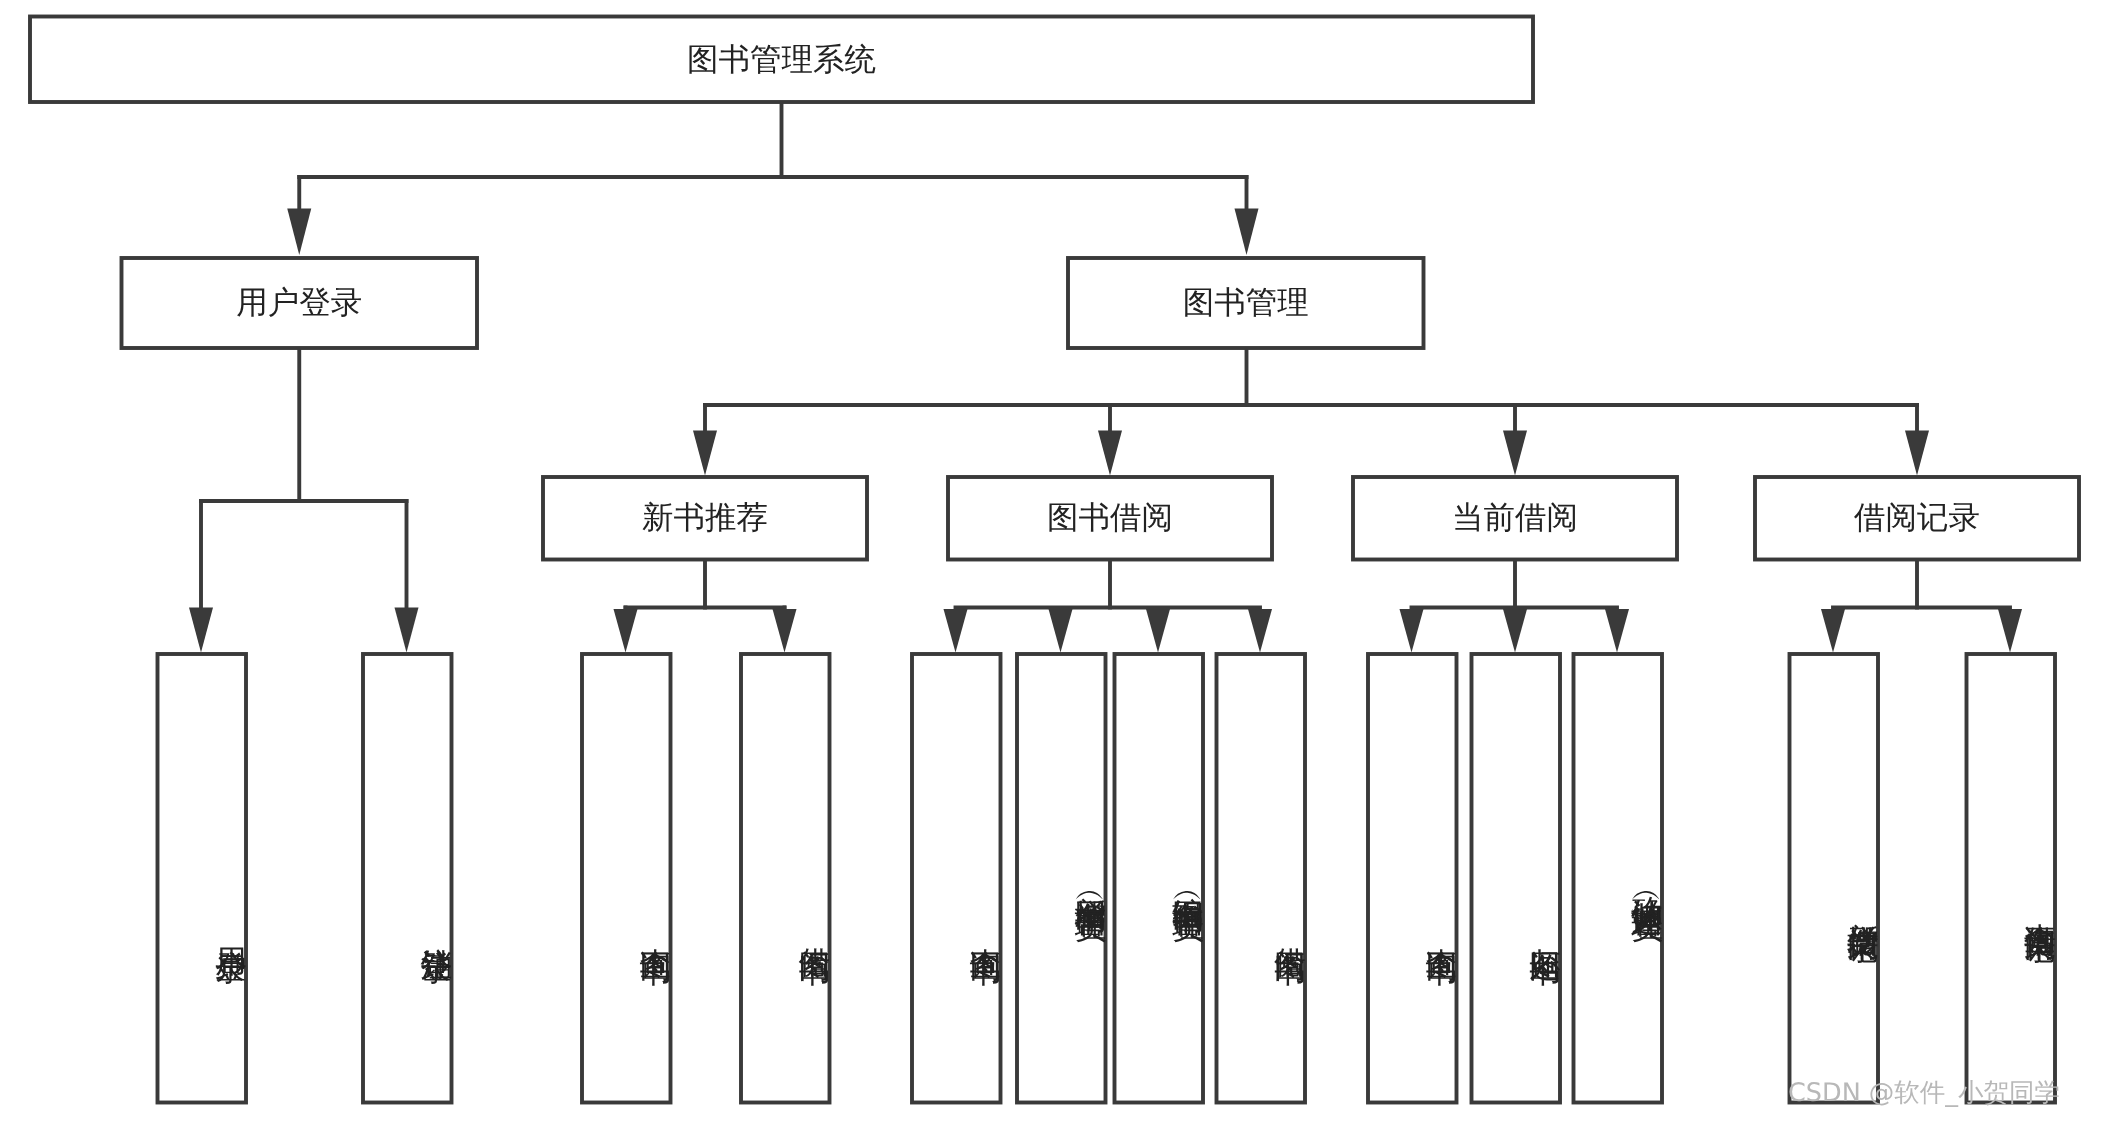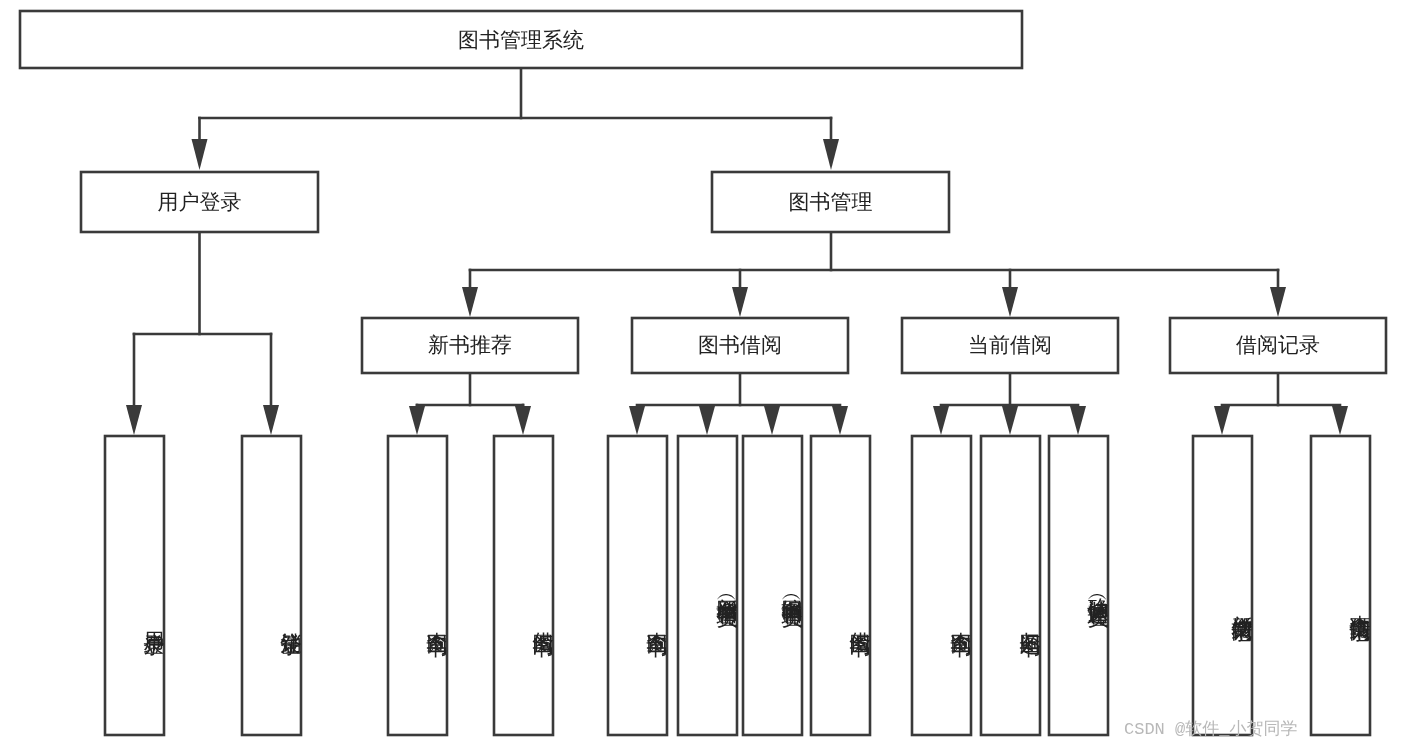--- a/index.html
+++ b/index.html
@@ -196,15 +196,15 @@
   <div class="leaf-label" style="left:743px; top:443px; width:59px; height:290px;">编辑图书（管理员）</div>
   <div class="leaf-label" style="left:811px; top:505px; width:59px; height:225px;">借阅图书</div>
 
   <div class="leaf-label" style="left:912px; top:505px; width:59px; height:225px;">查询图书</div>
   <div class="leaf-label" style="left:981px; top:505px; width:59px; height:225px;">归还图书</div>
   <div class="leaf-label" style="left:1049px; top:443px; width:59px; height:290px;">确认归还（管理员）</div>
 
   <div class="leaf-label" style="left:1193px; top:475px; width:59px; height:255px;">新增借阅记录</div>
   <div class="leaf-label" style="left:1311px; top:475px; width:59px; height:255px;">查询借阅记录</div>
 
-  <div class="watermark" style="left:1124px; top:717px;font-family:Liberation Mono, monospace;">CSDN @软件_小贺同学</div>
+  <div class="watermark" style="left:1192px; top:717px;">CSDN @软件_小贺同学</div>
 
 </div>
 
 </body></html>

